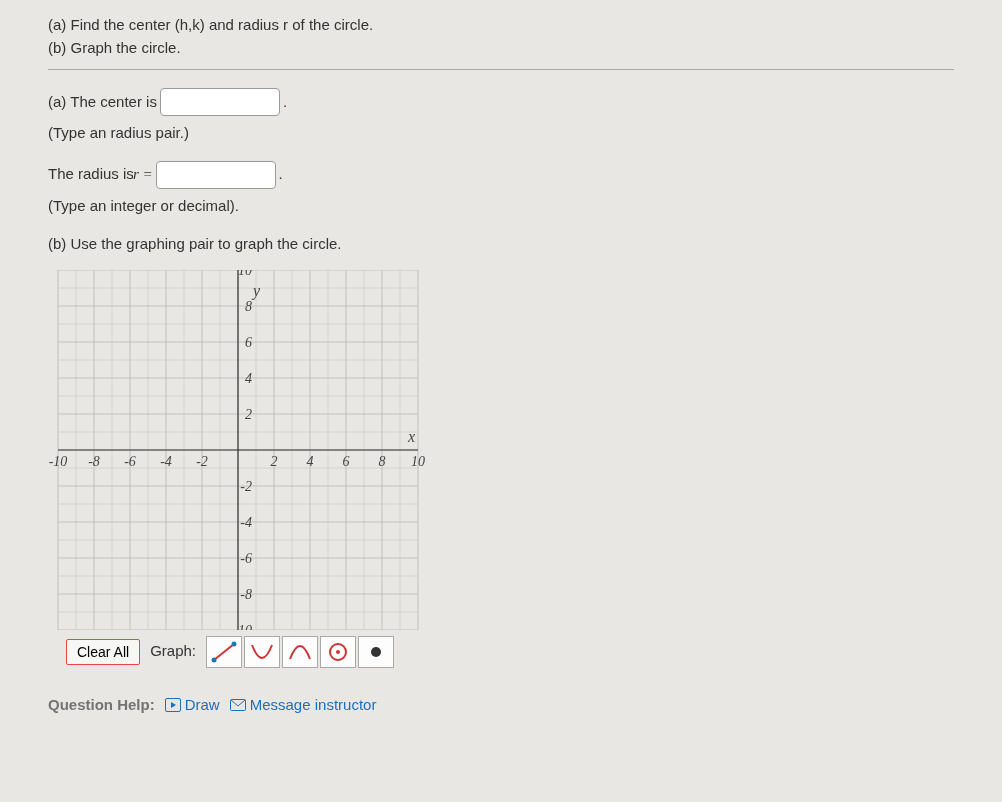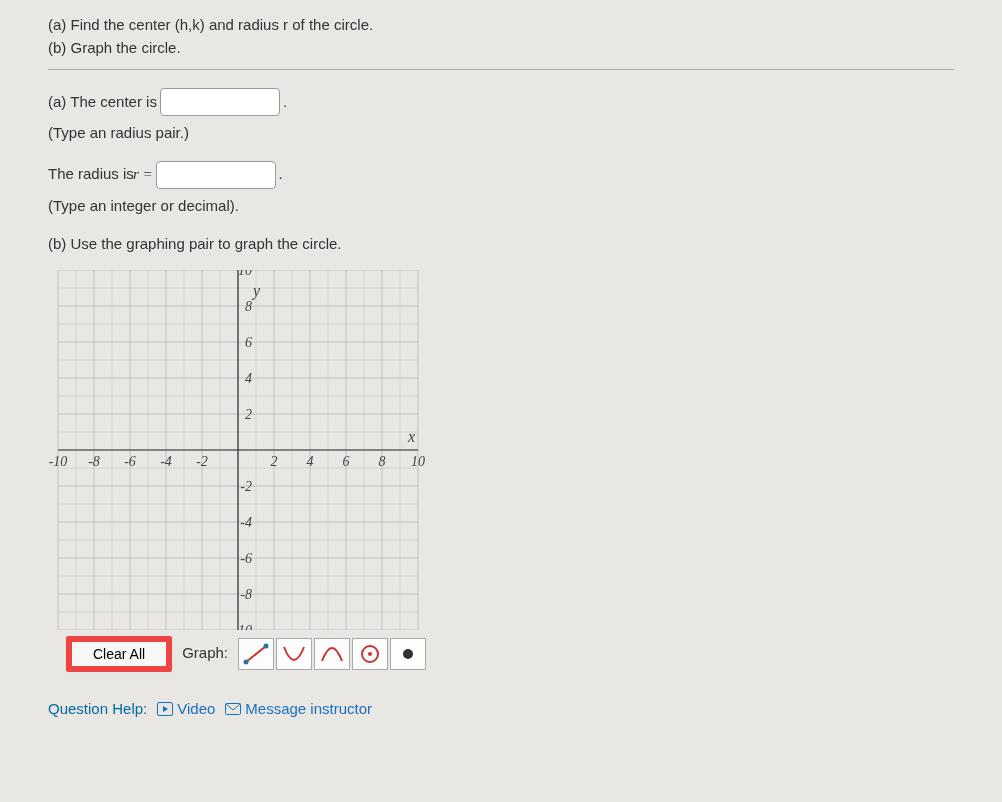--- a/index.html
+++ b/index.html
@@ -25,31 +25,31 @@
   }
   .hint { margin-bottom: 16px; }
   .graph-wrap { margin-top: 14px; }
   .graph-svg { display: block; }
   .grid-line { stroke: #bbb; stroke-width: 1; }
   .axis-line { stroke: #333; stroke-width: 1.2; }
   .tick-text { font-family: 'Times New Roman', serif; font-style: italic; font-size: 14px; fill: #444; }
   .ax-label { font-family: 'Times New Roman', serif; font-style: italic; font-size: 16px; fill: #444; }
   .graph-toolbar { display: flex; align-items: center; margin: 6px 0 0 18px; gap: 10px; }
   .clear-btn {
-    border: 6px solid #ef4444; background: #f7f7f5; padding: 4px 21px;
+    border: 1px solid #ef4444; background: #f7f7f5; padding: 4px 10px;
     font-size: 14px; border-radius: 2px; cursor: pointer;
   }
   .draw-tools { display: flex; align-items: center; gap: 2px; }
   .tool {
     width: 36px; height: 32px; border: 1px solid #aaa; background: #fdfdfd;
     display: flex; align-items: center; justify-content: center; cursor: pointer;
   }
   .help-row { margin-top: 26px; display: flex; align-items: center; gap: 10px; font-size: 15px; }
   .link { color: #1a6fbf; cursor: pointer; display: inline-flex; align-items: center; gap: 4px; }
-  .help-label { color: #0369a1; }
+  .help-label { color: #737373; font-weight: bold; }
   .icon-sm { width: 16px; height: 14px; }
 </style>
 </head>
 <body>
 
 <div class="problem-statement">
   <div>(a) Find the center (h,k) and radius r of the circle.</div>
   <div>(b) Graph the circle.</div>
 </div>
 
@@ -188,21 +188,21 @@
   </div>
 </div>
 
 <div class="help-row">
   <span class="help-label">Question Help:</span>
   <span class="link">
     <svg class="icon-sm" viewBox="0 0 16 14">
         <rect x="0.5" y="0.5" width="15" height="13" rx="1.5" fill="none" stroke="#1a6fbf"></rect>
         <path d="M6 4 L11 7 L6 10 Z" fill="#1a6fbf"></path>
       </svg>
-    <span>Video</span>
+    <span>Draw</span>
   </span>
   <span class="link">
     <svg class="icon-sm" viewBox="0 0 16 14">
         <rect x="0.5" y="1.5" width="15" height="11" rx="1" fill="none" stroke="#1a6fbf"></rect>
         <path d="M1 2 L8 8 L15 2" fill="none" stroke="#1a6fbf"></path>
       </svg>
     <span>Message instructor</span>
   </span>
 </div>
 

